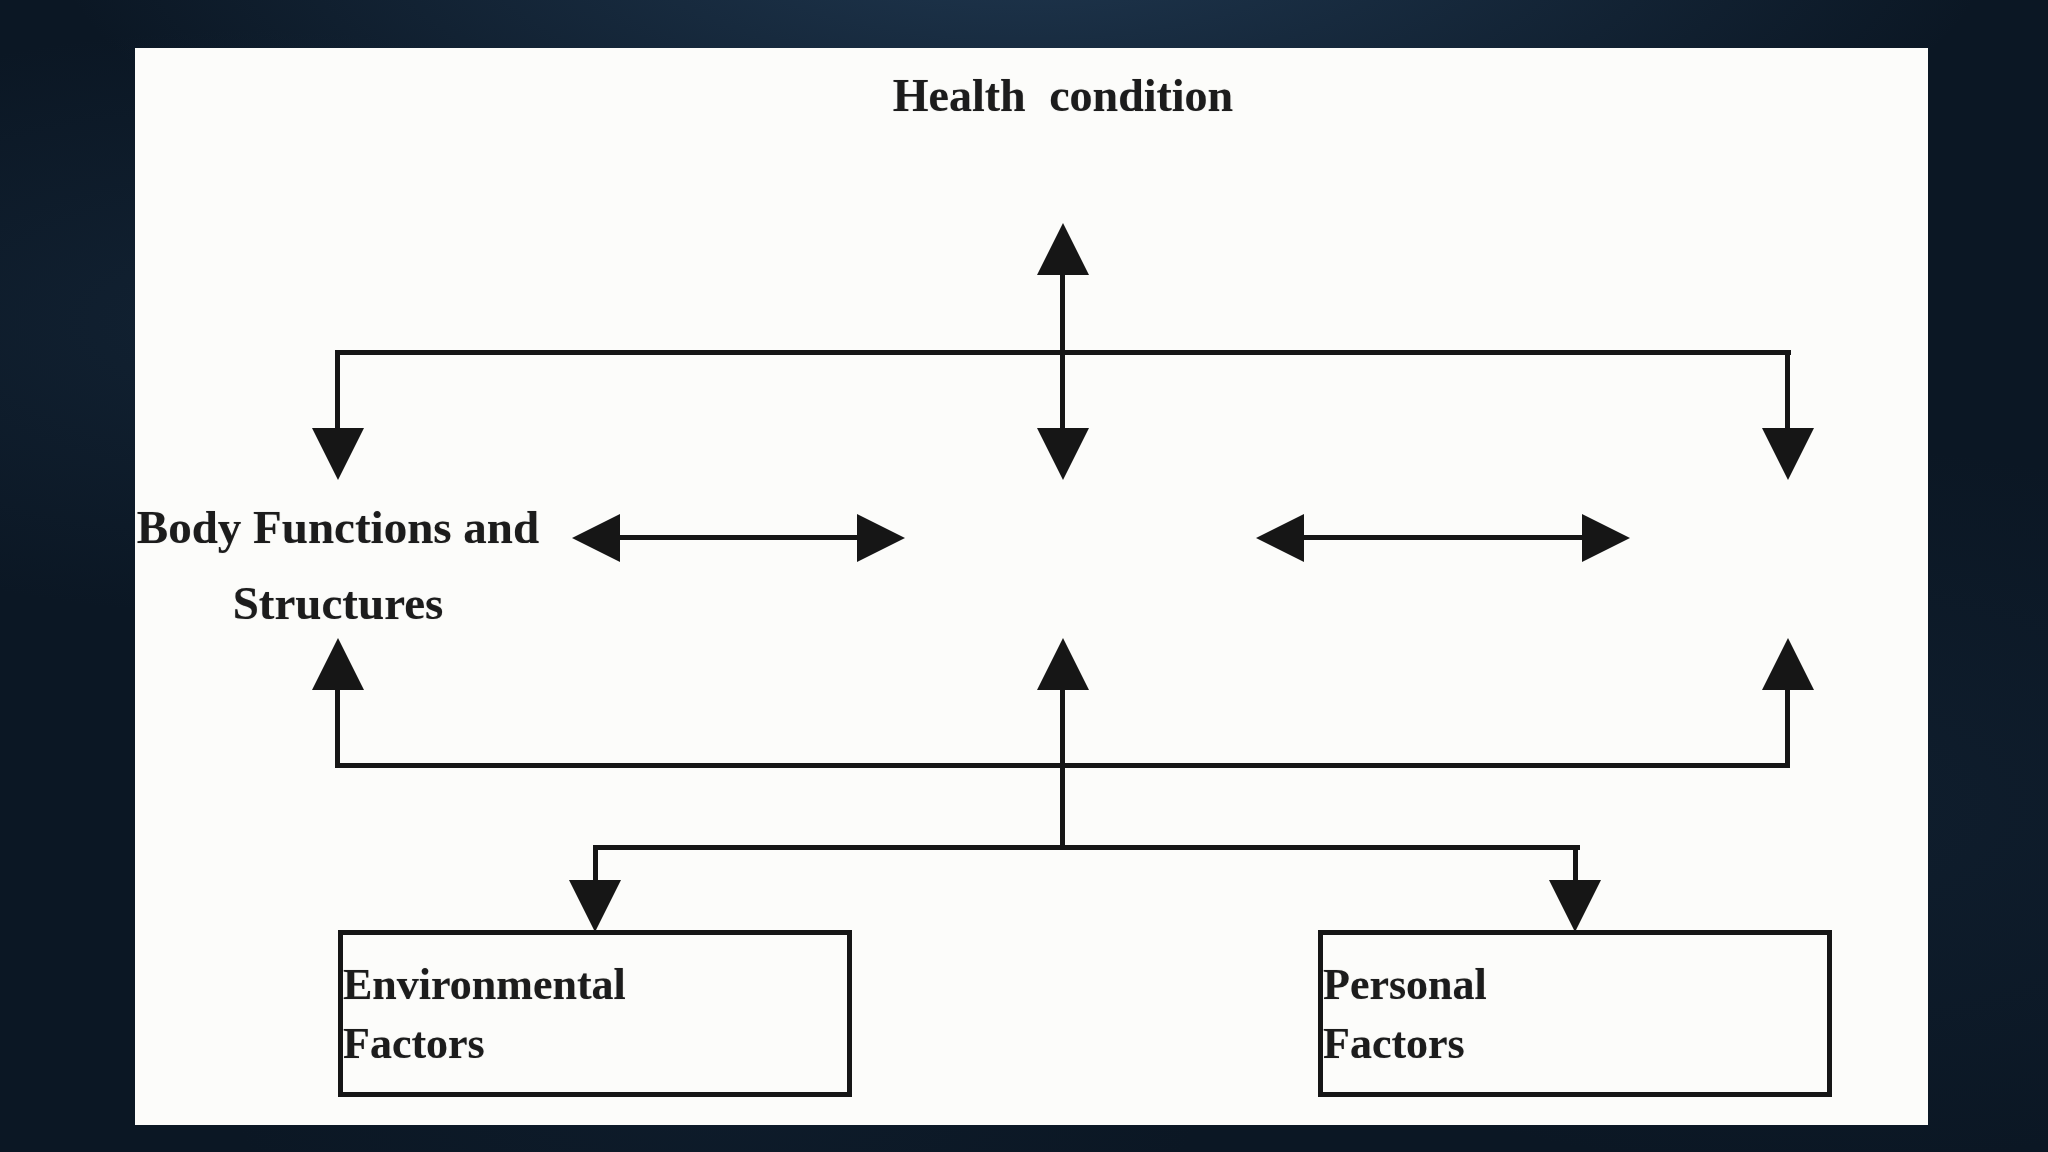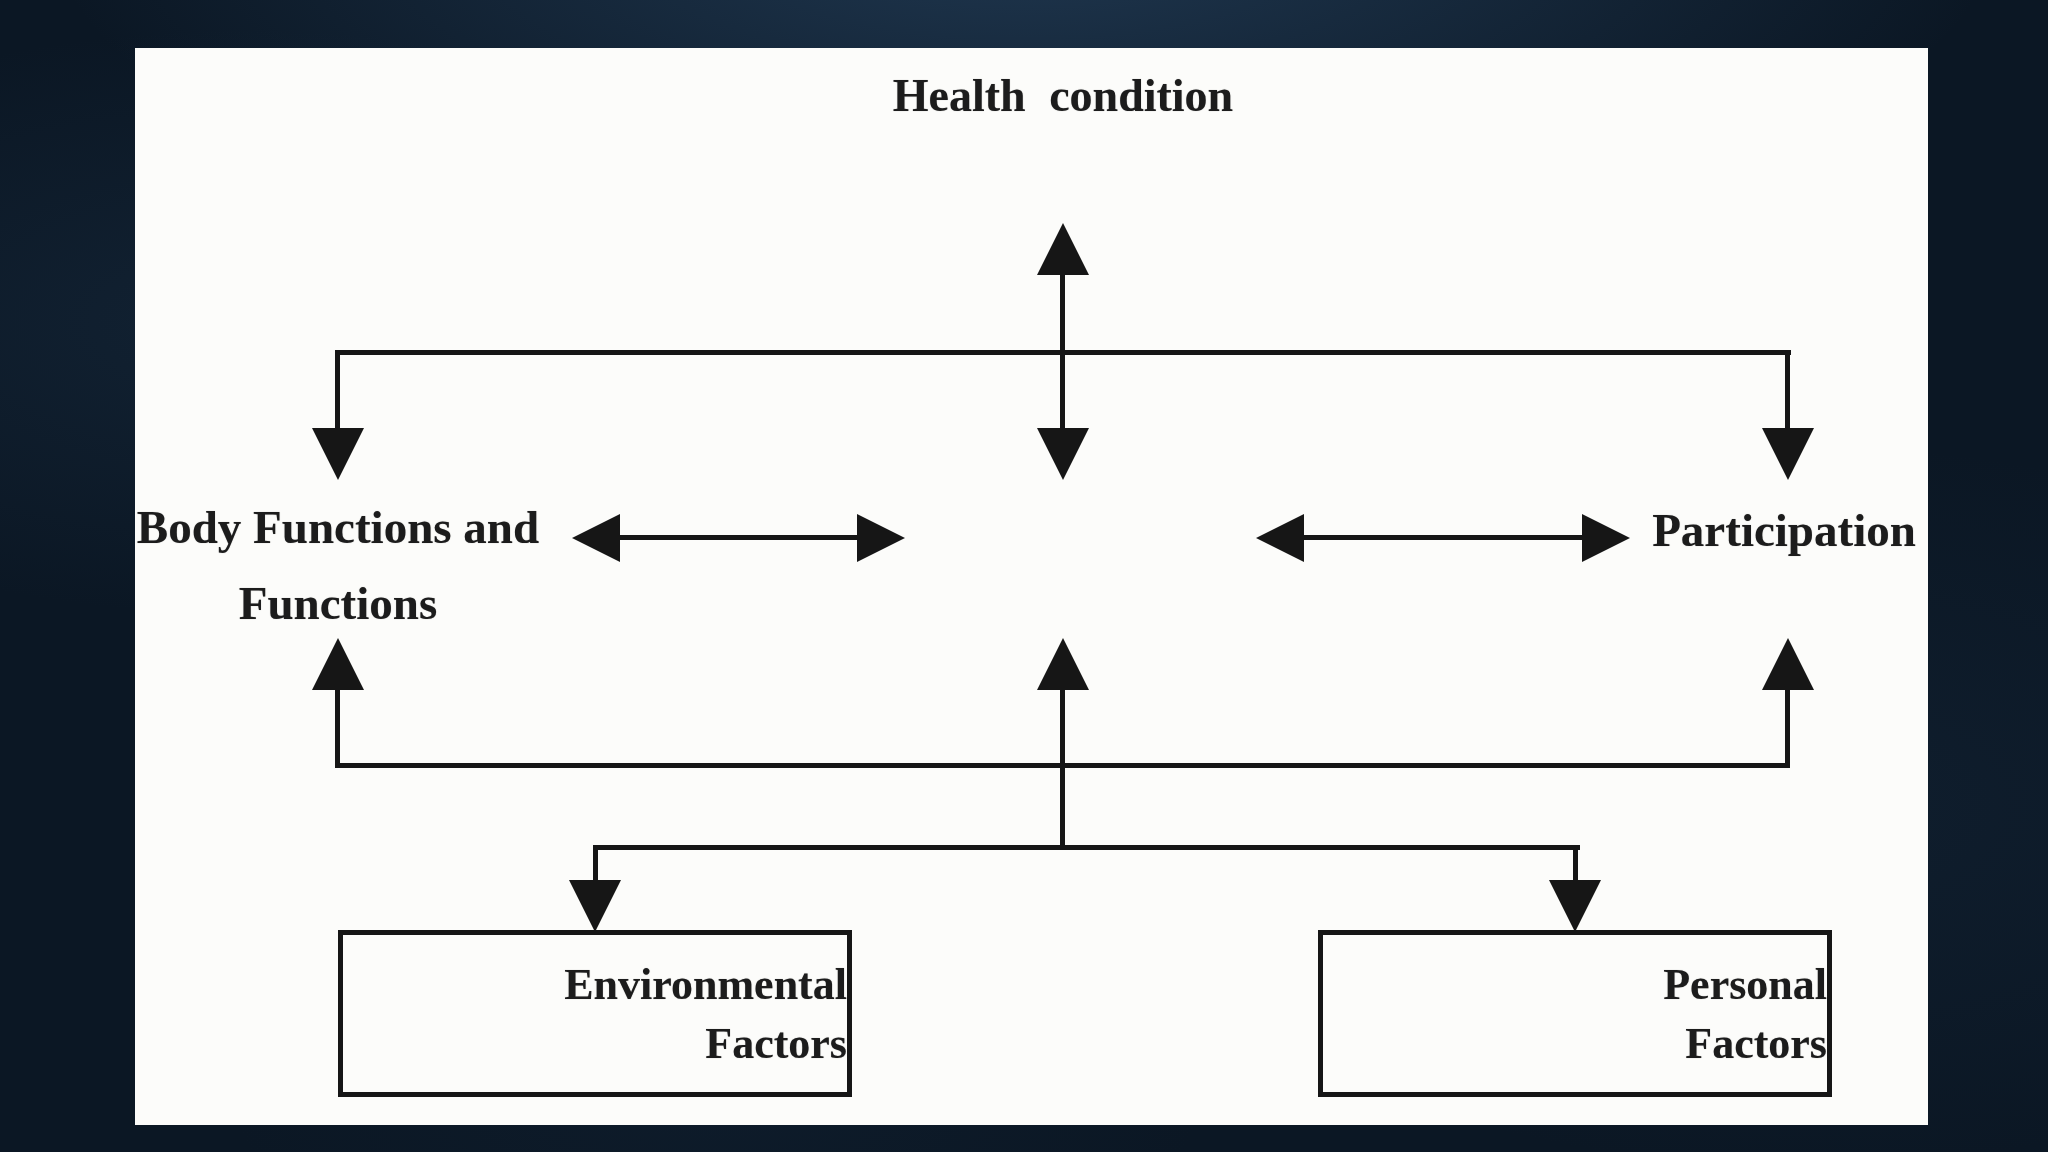--- a/index.html
+++ b/index.html
@@ -36,21 +36,21 @@
   }
   .title{
     position:absolute;left:578px;top:20px;width:700px;text-align:center;
     color:var(--text);font-size:46px;font-weight:700;line-height:56px;white-space:nowrap;
     text-shadow:0 0 1px rgba(20,20,20,.35);
   }
   .title .t1{word-spacing:12px;}
   .fbox{
     position:absolute;width:514px;height:167px;border:5px solid var(--ink);
     background:var(--panel);
-    display:flex;flex-direction:column;justify-content:center;align-items:flex-end;
+    display:flex;flex-direction:column;justify-content:center;align-items:flex-start;
     color:var(--text);font-size:44px;font-weight:700;line-height:59px;
     text-shadow:0 0 1px rgba(20,20,20,.35);
   }
 </style>
 </head>
 <body>
 
 <div class="stage">
   <div class="panel">
 
@@ -63,24 +63,21 @@
     <div class="ah down" style="left:902px;top:380px;"></div>
 
     <div class="ln" style="left:200px;top:302px;width:1456px;height:5px;"></div>
     <div class="ln" style="left:200px;top:302px;width:5px;height:82px;"></div>
     <div class="ah down" style="left:177px;top:380px;"></div>
     <div class="ln" style="left:1650px;top:302px;width:5px;height:82px;"></div>
     <div class="ah down" style="left:1627px;top:380px;"></div>
 
     <div class="lbl" style="left:-12px;top:441px;width:430px;">
       <div>Body Functions and</div>
-      <div>Functions</div>
-    </div>
-    <div class="lbl" style="left:1509px;top:444px;width:280px;">
-      <div>Participation</div>
+      <div>Structures</div>
     </div>
 
     <div class="ah west" style="left:437px;top:466px;"></div>
     <div class="ln" style="left:480px;top:487px;width:250px;height:5px;"></div>
     <div class="ah east" style="left:722px;top:466px;"></div>
 
     <div class="ah west" style="left:1121px;top:466px;"></div>
     <div class="ln" style="left:1164px;top:487px;width:290px;height:5px;"></div>
     <div class="ah east" style="left:1447px;top:466px;"></div>
 

